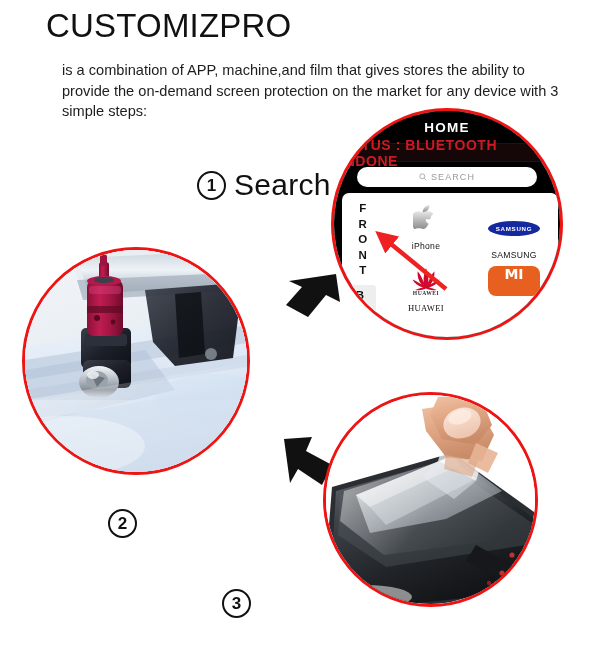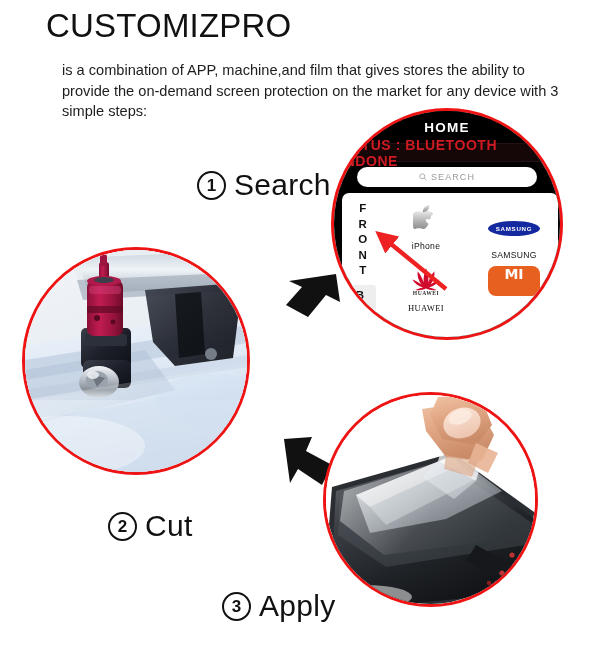--- a/index.html
+++ b/index.html
@@ -304,21 +304,20 @@
     <ellipse cx="68" cy="125" rx="6" ry="4" fill="#eef1f4" opacity="0.85"></ellipse>
 
     <path d="M0 150 L228 112 L228 132 L0 172 Z" fill="url(#glowG)" opacity="0.5"></path>
     <ellipse cx="40" cy="196" rx="80" ry="30" fill="#ffffff" opacity="0.35"></ellipse>
     <ellipse cx="190" cy="150" rx="60" ry="26" fill="#cfe0f2" opacity="0.35"></ellipse>
   </svg>
 </div>
 
 <div id="caption-2" class="step-caption">
   <span class="step-num">2</span>
-  <span class="step-label">Cut</span>
 </div>
 
 <svg id="arrow-2" width="64" height="56" viewBox="0 0 64 56">
   <path d="M4 6 L32 4 L26 18 L52 32 L42 52 L18 36 L10 50 Z" fill="#111"></path>
 </svg>
 
 <div id="step3-circle" class="photo-circle">
   <svg width="215" height="215" viewBox="0 0 215 215" style="display:block;">
     <defs>
       <linearGradient id="scrG" x1="0" y1="0" x2="0.6" y2="1">
@@ -375,14 +374,13 @@
     <ellipse cx="134" cy="22" rx="12" ry="7" fill="#fdf0e6" opacity="0.7" transform="rotate(-18 134 22)"></ellipse>
     <path d="M150 48 L172 58 L162 78 L142 68 Z" fill="#e8b493" opacity="0.9"></path>
     <path d="M120 60 L152 66 L146 82 L118 74 Z" fill="#dca98a" opacity="0.65"></path>
 
     <ellipse cx="40" cy="202" rx="46" ry="12" fill="#ffffff" opacity="0.5"></ellipse>
   </svg>
 </div>
 
 <div id="caption-3" class="step-caption">
   <span class="step-num">3</span>
-  <span class="step-label">Apply</span>
 </div>
 
 </body></html>

